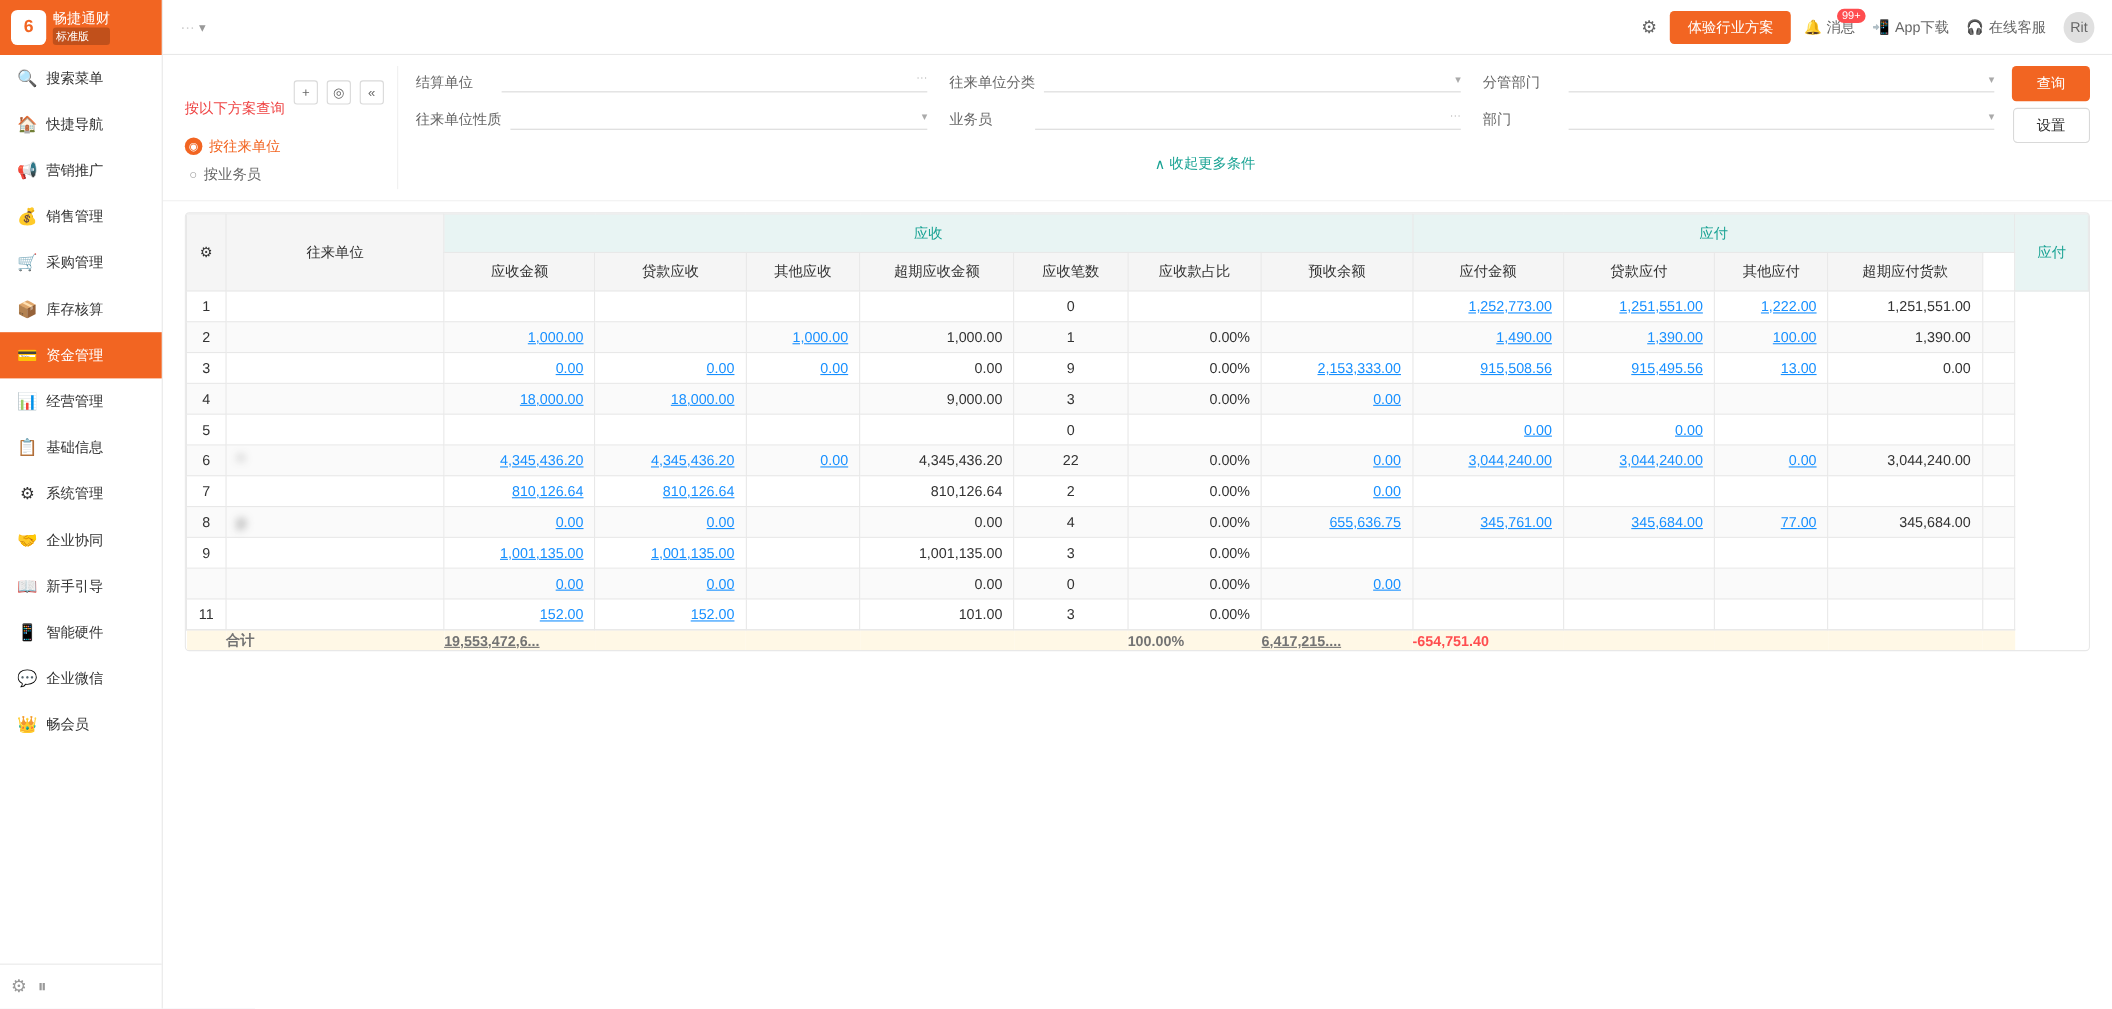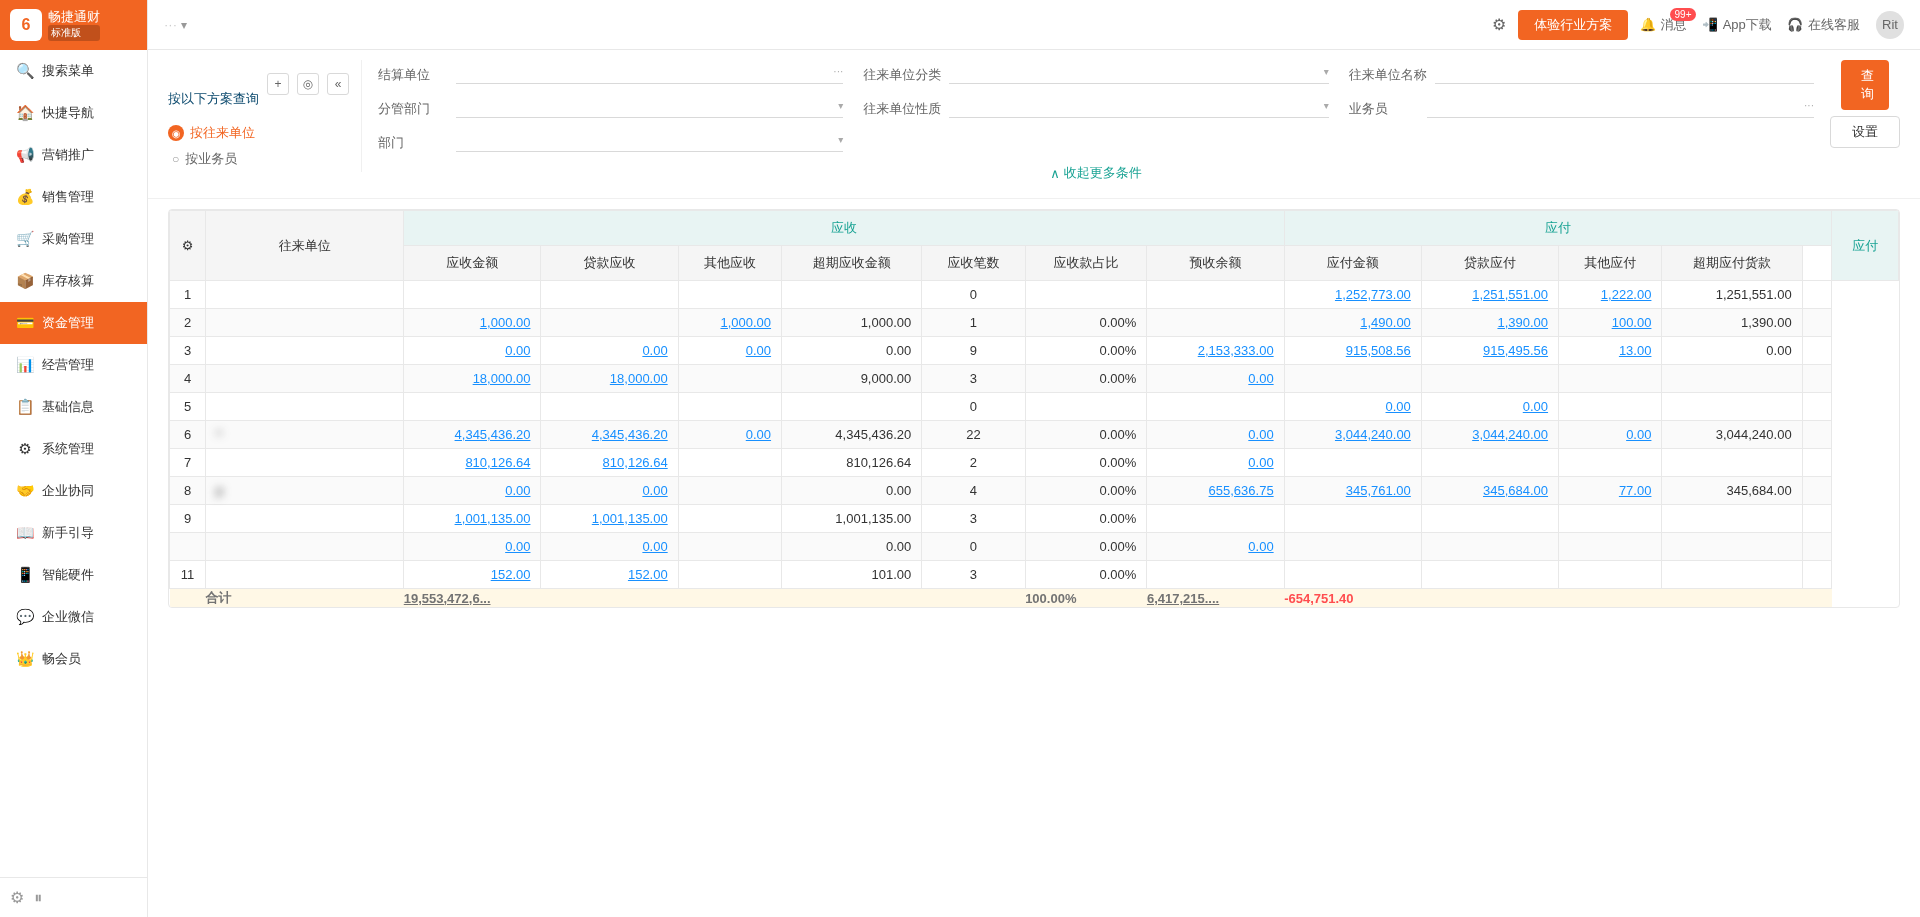--- a/index.html
+++ b/index.html
@@ -41,35 +41,35 @@
     
     .page { flex: 1; background: #fff; overflow-y: auto; padding: 0; }
     .page-header { padding: 14px 20px 10px; display: flex; align-items: center; justify-content: space-between; background: #fff; }
     .page-title { font-size: 16px; font-weight: 600; color: #333; }
     .page-actions { display: flex; gap: 8px; }
     .page-action-btn { display: flex; align-items: center; gap: 4px; color: #f26522; cursor: pointer; font-size: 13px; background: none; border: none; }
 
     
     .filter-section { background: #fff; padding: 10px 20px; border-bottom: 1px solid #f0f0f0; }
     .filter-top { display: flex; align-items: center; gap: 8px; margin-bottom: 12px; }
-    .filter-label { color: #0c4a6e; font-size: 13px; margin-top: 30px; }
+    .filter-label { color: #ef4444; font-size: 13px; margin-top: 30px; }
     .filter-icon-btn { width: 22px; height: 22px; border: 1px solid #d9d9d9; border-radius: 3px; display: flex; align-items: center; justify-content: center; cursor: pointer; color: #666; font-size: 12px; }
     .filter-scheme { display: flex; align-items: center; gap: 8px; }
 
     .filter-grid { display: grid; grid-template-columns: 1fr 1fr 1fr; gap: 10px 20px; }
     .filter-row { display: flex; align-items: flex-end; gap: 8px; }
     .filter-field-label { color: #666; min-width: 70px; font-size: 13px; white-space: nowrap; }
     .filter-input-wrapper { flex: 1; display: flex; align-items: center; border-bottom: 1px solid #d9d9d9; }
     .filter-input-wrapper input { flex: 1; border: none; background: transparent; outline: none; font-size: 13px; padding: 4px 4px; }
     .filter-dots { color: #aaa; font-size: 10px; margin-left: 4px; }
     .filter-arrow { color: #aaa; font-size: 10px; margin-left: 4px; }
     .filter-collapse { display: flex; align-items: center; justify-content: center; padding: 6px; color: #1aa394; cursor: pointer; font-size: 12px; gap: 4px; margin-top: 6px; }
 
     
-    .query-btn { background: #f26522; color: #fff; border: none; border-radius: 4px; padding: 7px 20px; cursor: pointer; font-size: 13px; width: 48px; }
+    .query-btn { background: #f26522; color: #fff; border: none; border-radius: 4px; padding: 7px 20px; cursor: pointer; font-size: 13px; width: 71px; }
     .setting-btn { background: #fff; color: #333; border: 1px solid #d9d9d9; border-radius: 4px; padding: 6px 20px; cursor: pointer; font-size: 13px; width: 70px; }
     .query-setting-col { display: flex; flex-direction: column; gap: 6px; align-items: center; justify-content: center; }
 
     
     .table-container { padding: 10px 20px; }
     .table-wrapper { border: 1px solid #e8e8e8; border-radius: 4px; overflow: auto; max-height: 440px; }
     table { width: 100%; border-collapse: collapse; font-size: 12px; }
     thead tr { background: #f5f5f5; }
     thead th { padding: 8px 10px; text-align: center; border: 1px solid #e8e8e8; color: #333; font-weight: 500; white-space: nowrap; }
     thead th.group-header { background: #e8f4f3; color: #1aa394; }
@@ -222,26 +222,20 @@
               <div class="filter-input-wrapper">
                 <input type="text" style="">
                 <span class="filter-dots">···</span>
               </div>
             </div>
             <div class="filter-row">
               <span class="filter-field-label">往来单位分类</span>
               <div class="filter-input-wrapper">
                 <input type="text" style="">
                 <span class="filter-arrow">▾</span>
-              </div>
-            </div>
-            <div class="filter-row">
-              <span class="filter-field-label">往来单位名称</span>
-              <div class="filter-input-wrapper">
-                <input type="text" style="">
               </div>
             </div>
 
             <div class="filter-row">
               <span class="filter-field-label">分管部门</span>
               <div class="filter-input-wrapper">
                 <input type="text" style="">
                 <span class="filter-arrow">▾</span>
               </div>
             </div>

